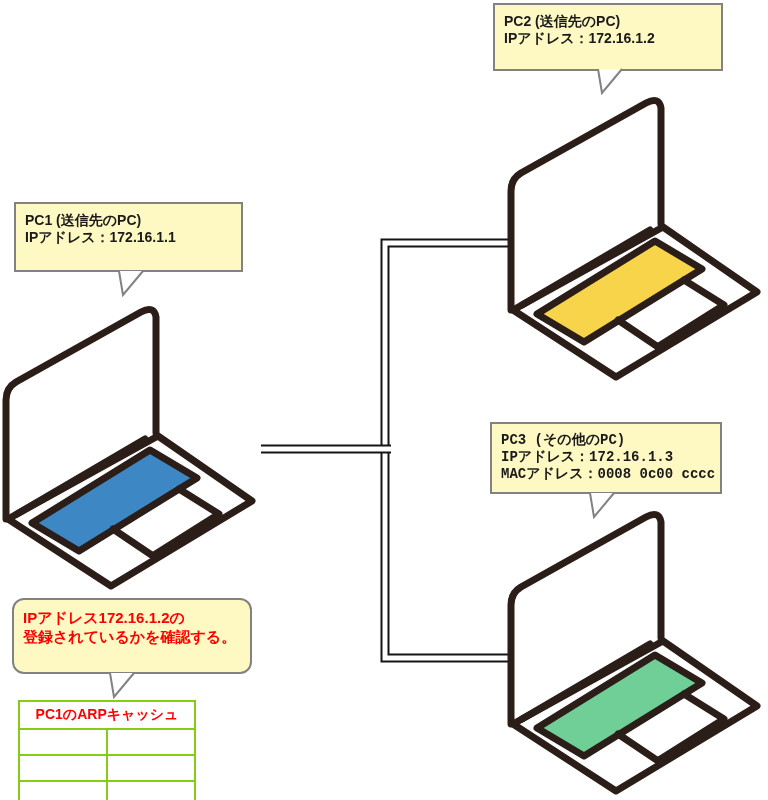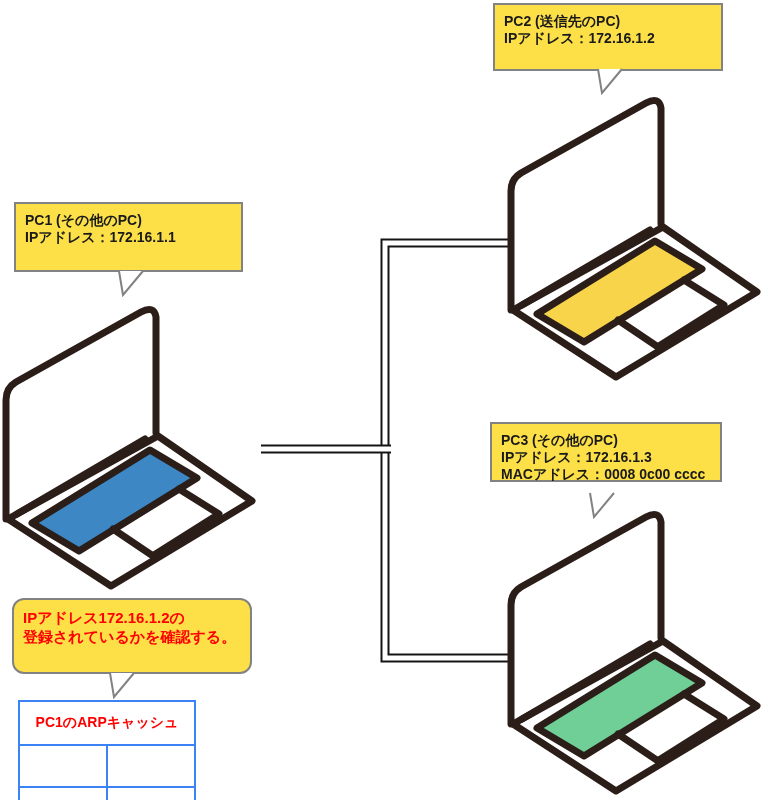--- a/index.html
+++ b/index.html
@@ -4,43 +4,43 @@
 <style>
   html,body{margin:0;padding:0;}
   body{
     width:768px;height:800px;position:relative;overflow:hidden;
     background:#ffffff;
     font-family:"Liberation Sans","DejaVu Sans",sans-serif;
   }
   
   .bubble{
     position:absolute;
-    background:#fde047;
+    background:#fef9c3;
     border:2px solid var(--bubble-border,#828282);
     box-sizing:border-box;
     padding:8px 9px 13px 9px;
     font-size:14px;font-weight:bold;color:#1a1a1a;
     line-height:17px;white-space:nowrap;
   }
   .bubble.red-note{color:var(--note-color,#ff0000);font-size:15px;line-height:19px;}
   .tail{position:absolute;}
   
   svg.laptop{position:absolute;overflow:visible;}
   
   #cable-layer{position:absolute;left:0;top:0;}
   
   table.arp{
     position:absolute;left:18px;top:700px;
     width:178px;height:98px;
     border-collapse:collapse;table-layout:fixed;
     background:#fff;
   }
   table.arp td,table.arp th{
-    border:2px solid #3b82f6;
-    padding:8px;margin:0;
+    border:2px solid #84cc16;
+    padding:0;margin:0;
   }
   table.arp th{
     height:26px;
     font-size:14px;font-weight:bold;color:var(--table-title-color,#ff0000);
     text-align:center;vertical-align:middle;
   }
   table.arp td{height:24px;}
   .col-a{width:85px;} .col-b{width:93px;}
 </style>
 </head>
@@ -83,29 +83,29 @@
 <div class="bubble" style="left:493px;top:3px;width:230px;height:68px;">
   <div>PC2 (送信先のPC)</div>
   <div>IPアドレス：172.16.1.2</div>
 </div>
 <svg class="tail" style="left:592px;top:68px" width="36" height="27" viewBox="0 0 36 27">
   <path d="M 6,1 L 30,1 L 10,25 Z" fill="#ffffff" stroke="none"></path>
   <path d="M 6,1 L 10,25 L 30,1" fill="none" stroke="#828282" stroke-width="2"></path>
 </svg>
 
 <div class="bubble" style="left:14px;top:202px;width:229px;height:70px;">
-  <div>PC1 (その他のPC)</div>
+  <div>PC1 (送信先のPC)</div>
   <div>IPアドレス：172.16.1.1</div>
 </div>
 <svg class="tail" style="left:113px;top:270px" width="36" height="27" viewBox="0 0 36 27">
   <path d="M 6,1 L 30,1 L 10,25 Z" fill="#ffffff" stroke="none"></path>
   <path d="M 6,1 L 10,25 L 30,1" fill="none" stroke="#828282" stroke-width="2"></path>
 </svg>
 
-<div class="bubble" style="left:490px;top:422px;width:232px;height:60px;">
+<div class="bubble" style="left:490px;top:422px;width:232px;height:72px;font-family:Liberation Mono, monospace;">
   <div>PC3 (その他のPC)</div>
   <div>IPアドレス：172.16.1.3</div>
   <div>MACアドレス：0008 0c00 cccc</div>
 </div>
 <svg class="tail" style="left:584px;top:492px" width="36" height="27" viewBox="0 0 36 27">
   <path d="M 6,1 L 30,1 L 10,25 Z" fill="#ffffff" stroke="none"></path>
   <path d="M 6,1 L 10,25 L 30,1" fill="none" stroke="#828282" stroke-width="2"></path>
 </svg>
 
 <div class="bubble red-note" style="left:12px;top:598px;width:240px;height:76px;border-radius:12px;">

